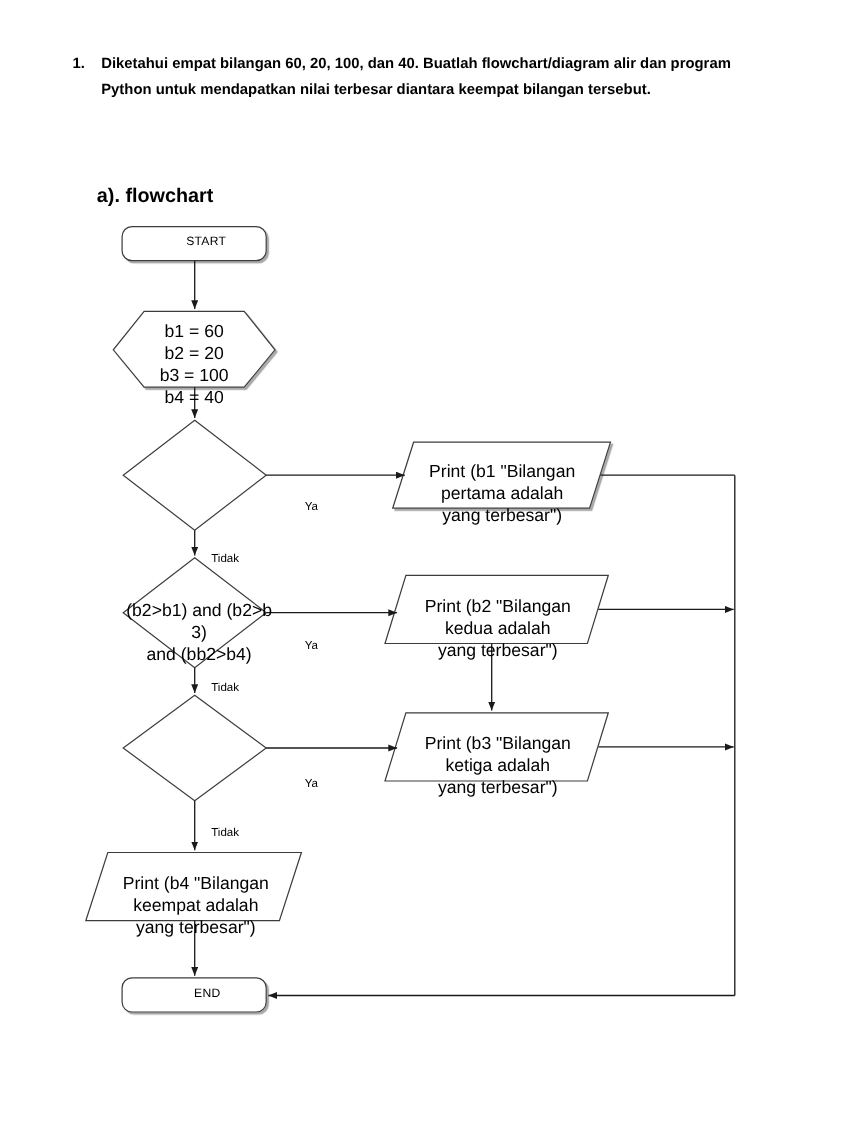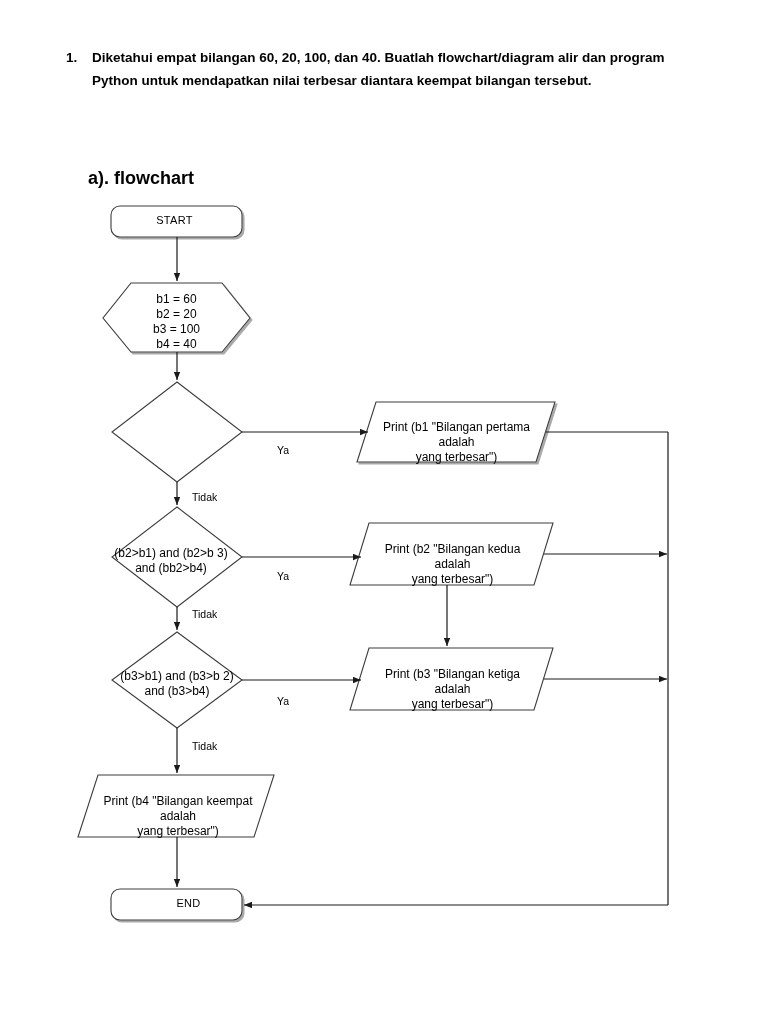--- a/index.html
+++ b/index.html
@@ -60,34 +60,35 @@
     height: 1024px;
   }
   .flow svg {
     display: block;
   }
 
   
   .node-label {
     position: absolute;
     text-align: center;
-    font-size: 12px;
+    font-size: 16px;
     line-height: 1.25;
     color: #000;
     pointer-events: none;
     white-space: pre-line;
   }
   .term-label {
     font-size: 11px;
     letter-spacing: .3px;
   }
   .edge-label {
     position: absolute;
     font-size: 10.5px;
     color: #000;
+    margin-top: 11px;
   }
 </style>
 </head>
 <body>
 
 <div class="doc-head">
   <div class="question-row">
     <div class="q-num">1.</div>
     <div class="q-text">Diketahui empat bilangan 60, 20, 100, dan 40. Buatlah flowchart/diagram alir dan program Python untuk mendapatkan nilai terbesar diantara keempat bilangan tersebut.</div>
   </div>
@@ -156,33 +157,31 @@
       <path d="M544,554 L667,554" marker-end="url(#arrow)"></path>
 
       <path d="M544,679 L667,679" marker-end="url(#arrow)"></path>
 
       <path d="M668,432 L668,905"></path>
 
       <path d="M668,905 L244,905" marker-end="url(#arrow)"></path>
     </g>
   </svg>
 
-  <div class="node-label term-label" style="left:109px; top:214px; width:131px;">START</div>
+  <div class="node-label term-label" style="left:122px; top:214px; width:131px;">START</div>
 
   <div class="node-label" style="left:103px; top:292px; width:147px;">b1 = 60
 b2 = 20
 b3 = 100
 b4 = 40</div>
 
 
-  <div class="node-label" style="left:101px; top:546px; width:140px;">(b2&gt;b1) and (b2&gt;b 3)
+  <div class="node-label" style="left:111px; top:546px; width:140px;">(b2&gt;b1) and (b2&gt;b 3)
 and (bb2&gt;b4)</div>
 
-  <div class="node-label" style="left:107px; top:669px; width:140px;">(b3&gt;b1) and (b3&gt;b 2)
-and (b3&gt;b4)</div>
 
   <div class="node-label" style="left:374px; top:420px; width:165px;">Print (b1 "Bilangan pertama adalah
 yang terbesar")</div>
 
   <div class="node-label" style="left:370px; top:542px; width:165px;">Print (b2 "Bilangan kedua adalah
 yang terbesar")</div>
 
   <div class="node-label" style="left:370px; top:667px; width:165px;">Print (b3 "Bilangan ketiga adalah
 yang terbesar")</div>
 

